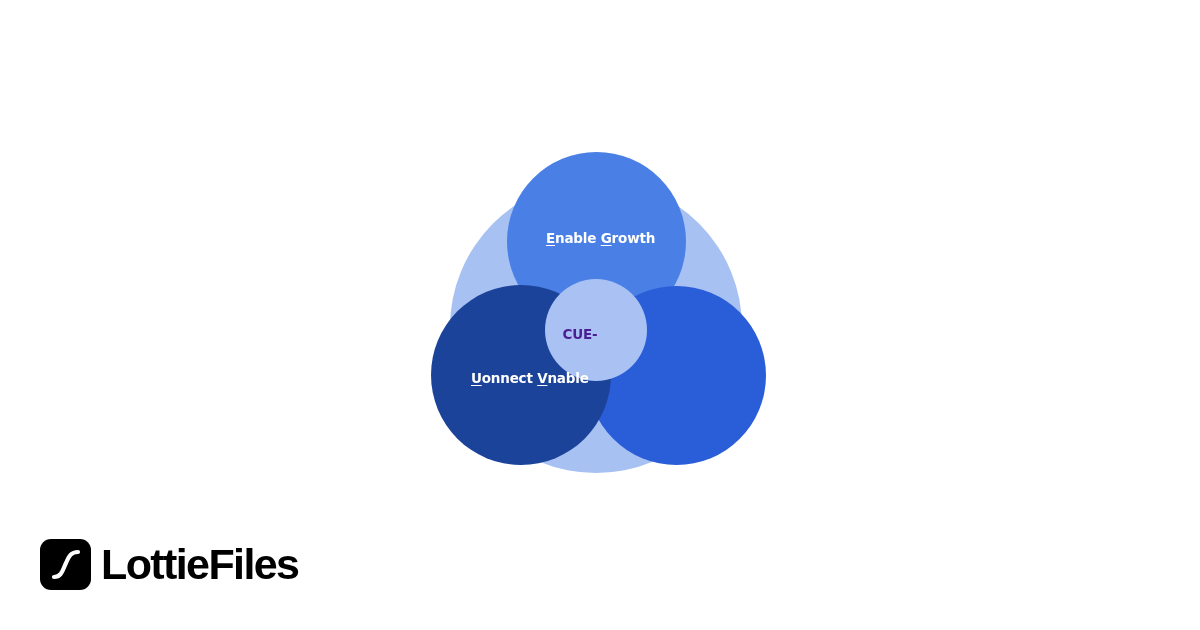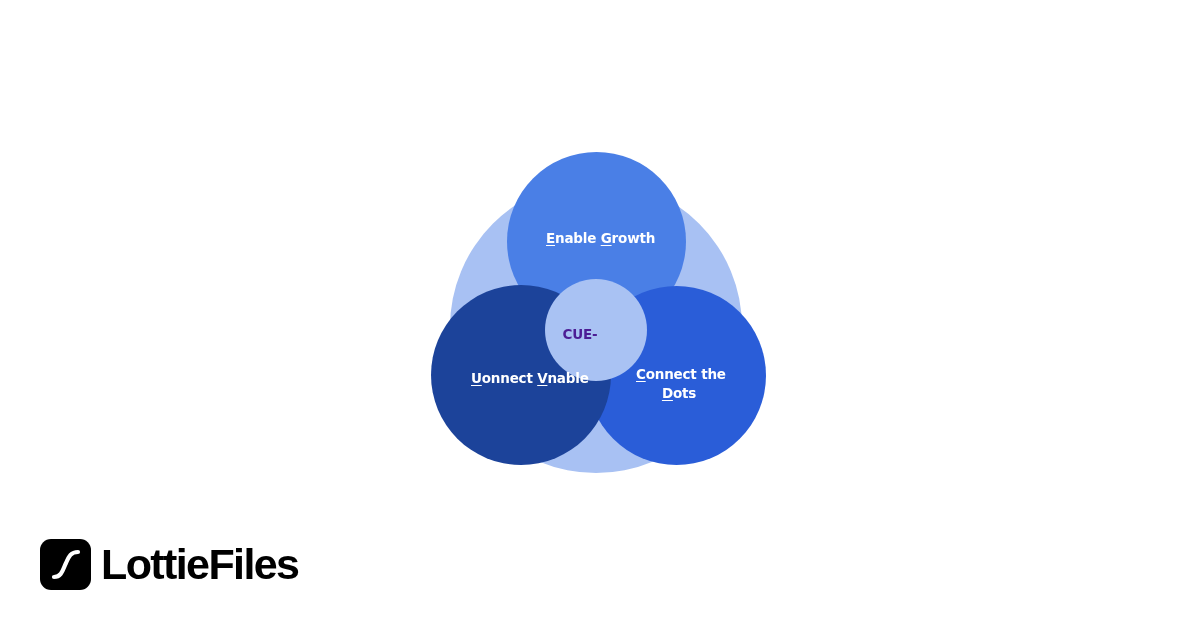--- a/index.html
+++ b/index.html
@@ -86,28 +86,20 @@
   <div class="circle-label" style="left:546px; top:229px; width:100px;">
     <span class="ul">E</span><span>nable</span>
     <span class="ul">G</span><span>rowth</span>
   </div>
 
   <div class="circle-label" style="left:471px; top:369px; width:92px;">
     <span class="ul">U</span><span>onnect</span>
     <span class="ul">V</span><span>nable</span>
   </div>
 
-  <div class="circle-label" style="left:636px; top:365px; width:86px;">
-    <div>
-      <span class="ul">C</span><span>onnect the</span>
-    </div>
-    <div>
-      <span class="ul">D</span><span>ots</span>
-    </div>
-  </div>
 
   <div class="circle-label center-label" style="left:560px; top:325px; width:40px;">CUE-</div>
 </div>
 
 <div class="logo">
   <div class="logo-icon">
     <svg width="51" height="51" viewBox="0 0 51 51">
       <path d="M14 38 C 22 38, 23 30, 26 24 C 29 17, 31 13, 38 13" fill="none" stroke="#ffffff" stroke-width="4.2" stroke-linecap="round"></path>
     </svg>
   </div>

